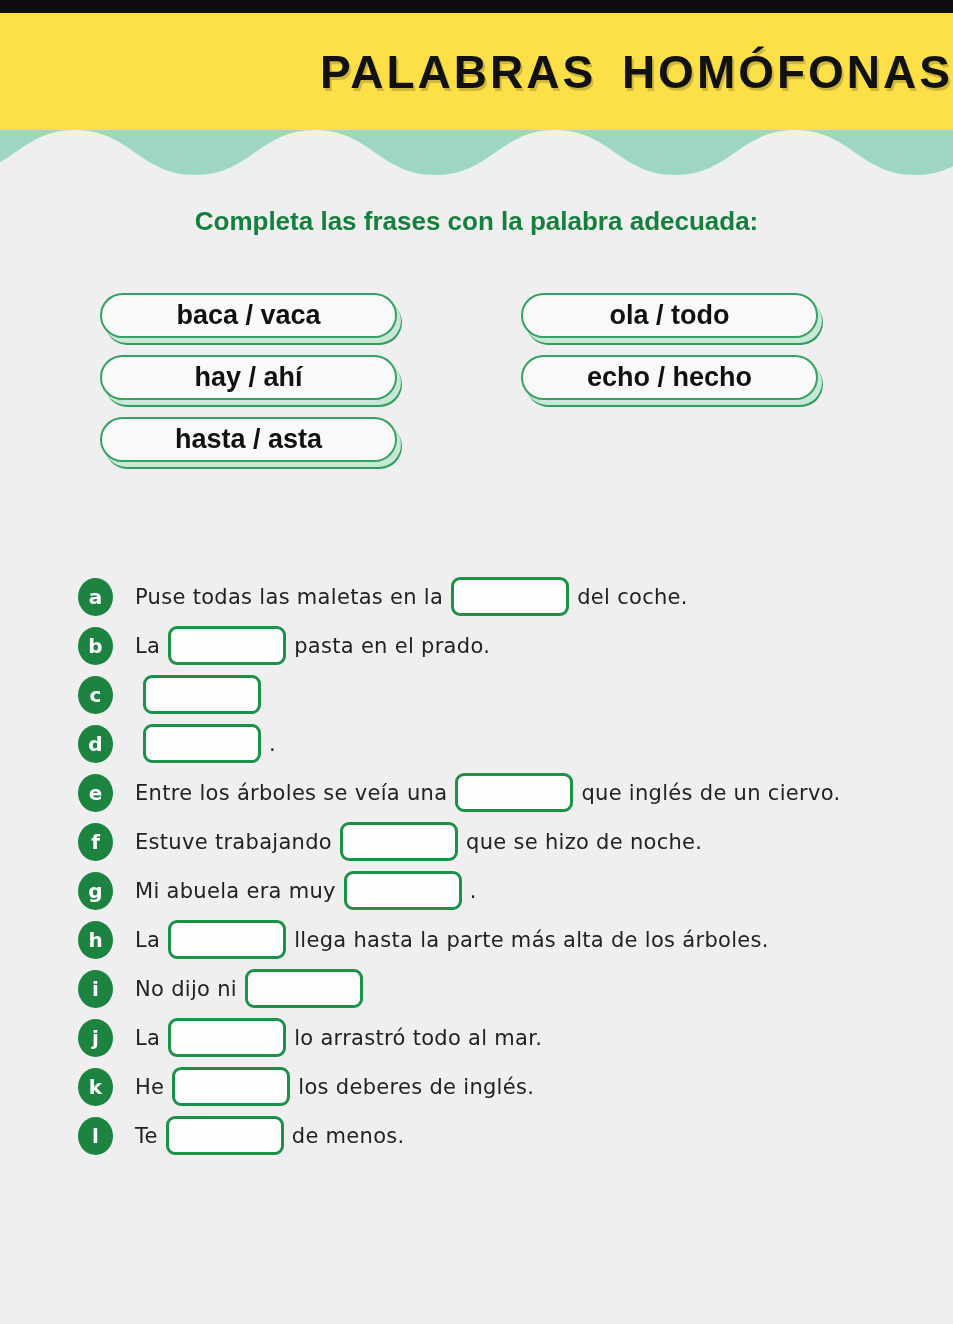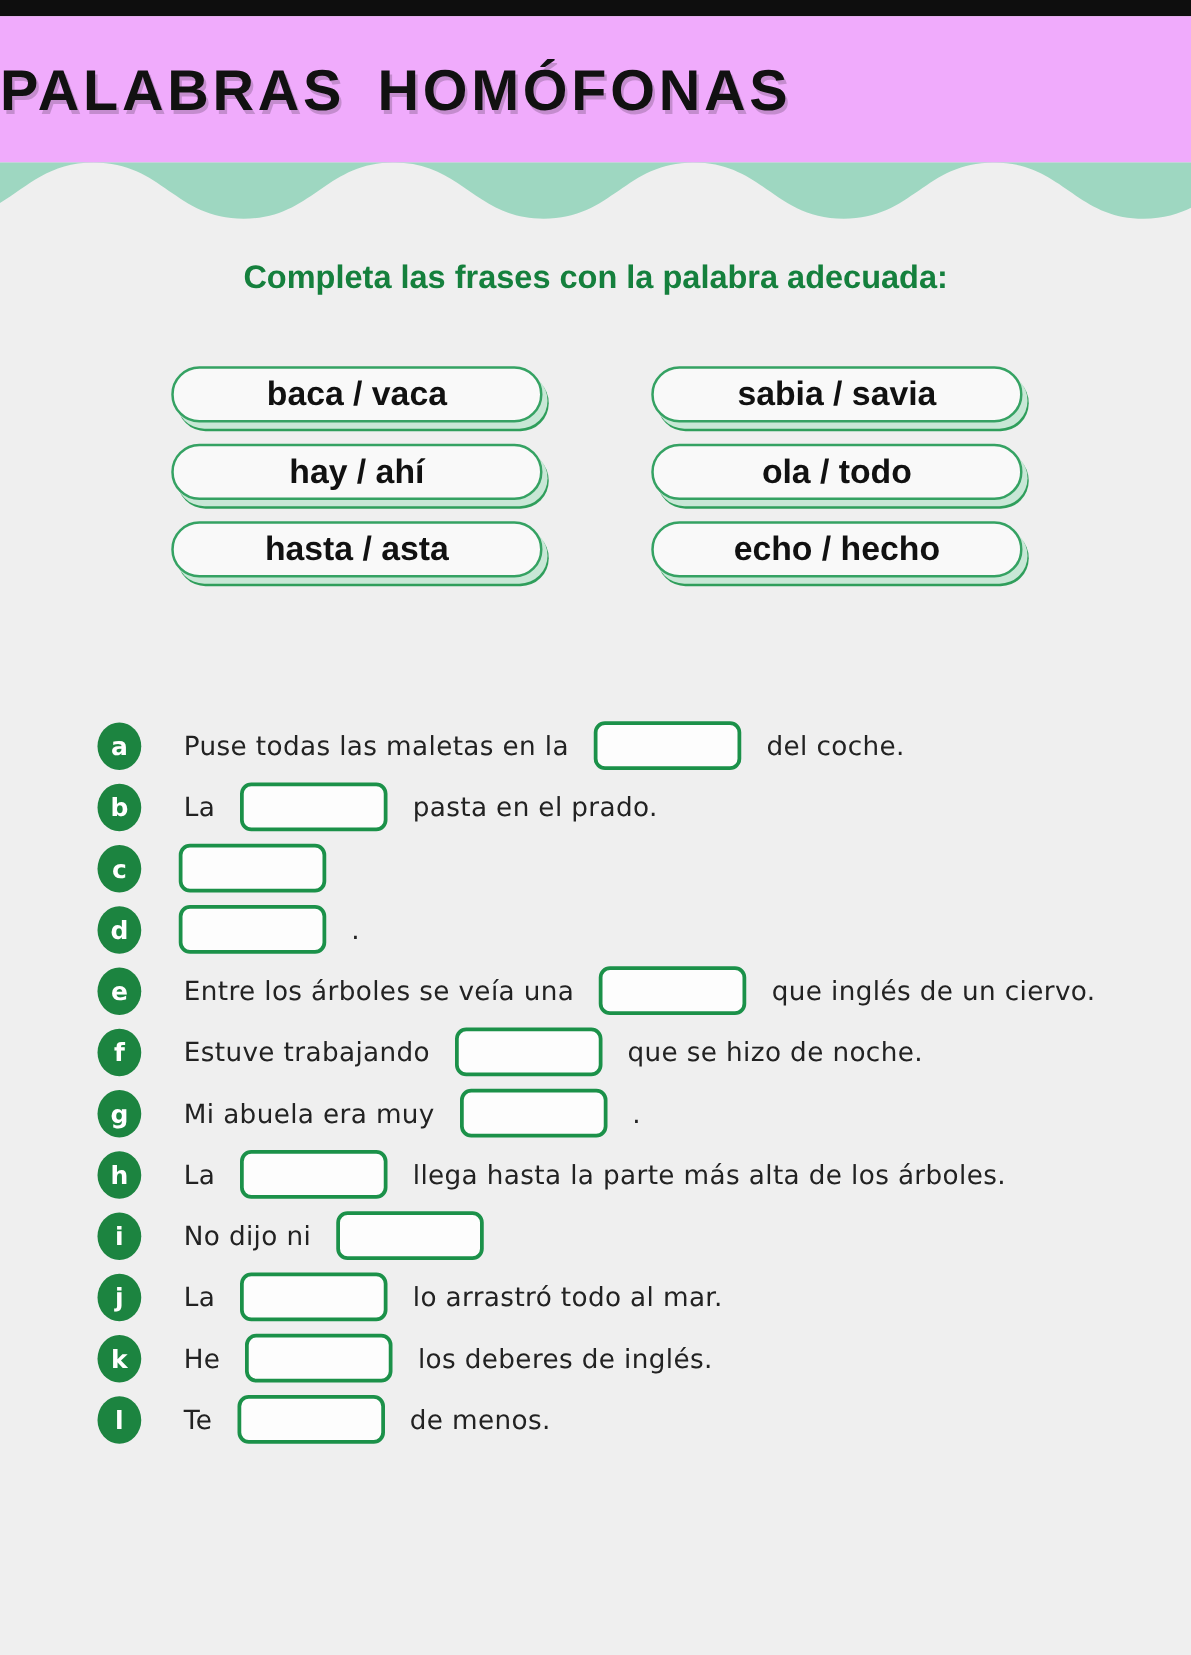--- a/index.html
+++ b/index.html
@@ -7,23 +7,23 @@
     width:953px;height:1324px;
     background:#efefef;
     font-family:"DejaVu Sans", sans-serif;
     color:#1a1a1a;
     overflow:hidden;
     position:relative;
   }
   
   .top-bar{height:13px;background:#0e0e0e;}
   .header{
-    background:#f0abfc;
+    background:#fde047;
     height:117px;
-    display:flex;align-items:center;justify-content:flex-start;
+    display:flex;align-items:center;justify-content:flex-end;
   }
   .header h1{
     margin:0;
     font-family:"Liberation Sans", sans-serif;
     font-size:46px;
     font-weight:900;
     letter-spacing:3px;
     word-spacing:10px;
     color:#111;
     text-shadow:2px 3px 0 rgba(0,0,0,0.18);
@@ -37,21 +37,20 @@
     font-weight:bold;
     font-size:26px;
     color:#15803d;
   }
   
   .wordbank{
     margin-top:56px;
     padding:0 135px 0 100px;
     display:flex;
     justify-content:space-between;
-    margin-left:37px;
   }
   .wordbank .col{
     display:flex;flex-direction:column;gap:17px;width:297px;
   }
   .pill{
     height:41px;
     border:2px solid #35a263;
     border-radius:23px;
     background:#f9f9f9;
     display:flex;align-items:center;justify-content:center;
@@ -72,21 +71,21 @@
   .badge{
     width:35px;height:38px;
     border-radius:50%;
     background:#1c8440;
     color:#fff;
     display:flex;align-items:center;justify-content:center;
     font-size:20px;font-weight:bold;
     margin-right:22px;
     flex:0 0 auto;
   }
-  .txt{font-size:21px;color:#222;margin:0 12px;letter-spacing:0.3px;}
+  .txt{font-size:21px;color:#222;margin:0 0;letter-spacing:0.3px;}
   .blank{
     display:inline-block;
     width:112px;height:33px;
     border:3px solid #1b9149;
     border-radius:9px;
     background:#fdfdfd;
     margin:0 8px;
     flex:0 0 auto;
   }
 </style>
@@ -116,23 +115,20 @@
 
   <div class="pill">
     <span>hay / ahí</span>
   </div>
 
   <div class="pill">
     <span>hasta / asta</span>
   </div>
 </div>
   <div class="col" id="bank-right">
-  <div class="pill">
-    <span>sabia / savia</span>
-  </div>
 
   <div class="pill">
     <span>ola / todo</span>
   </div>
 
   <div class="pill">
     <span>echo / hecho</span>
   </div>
 </div>
 </div>

